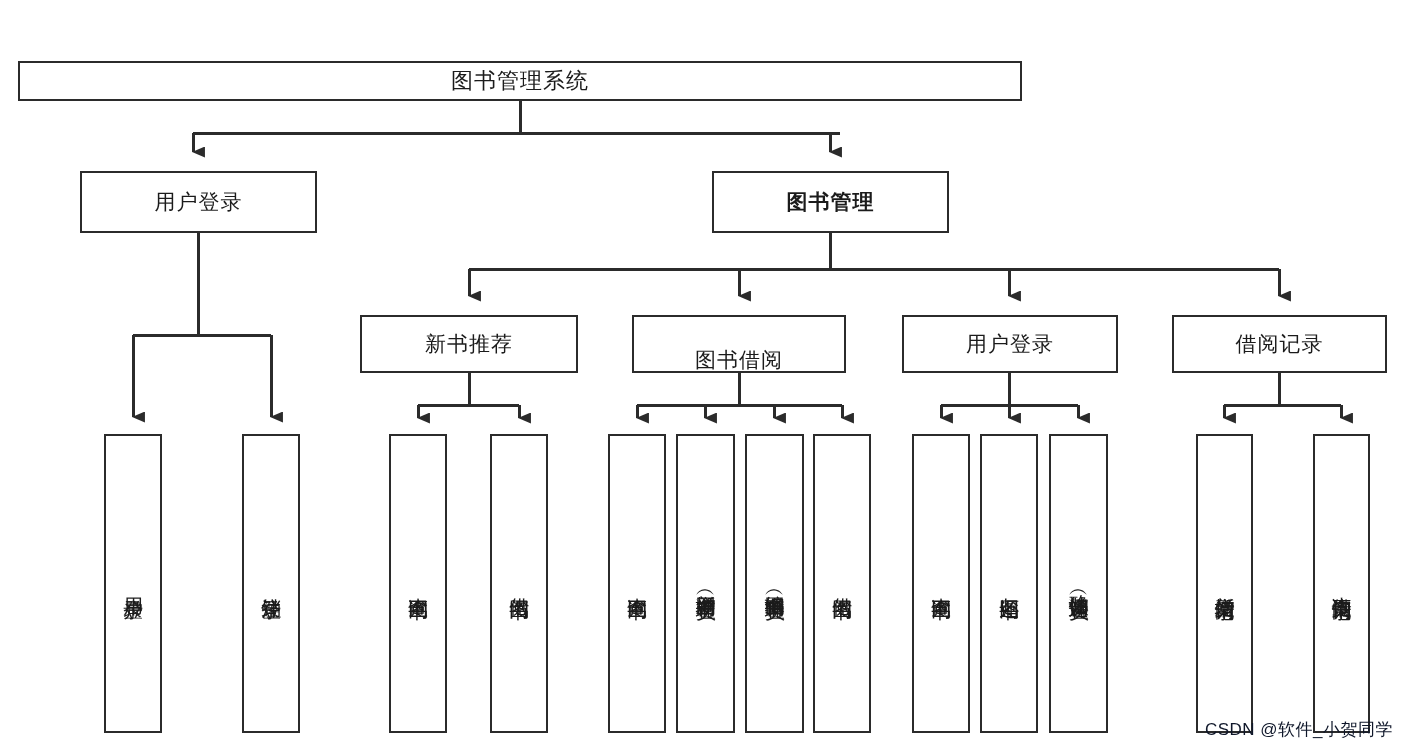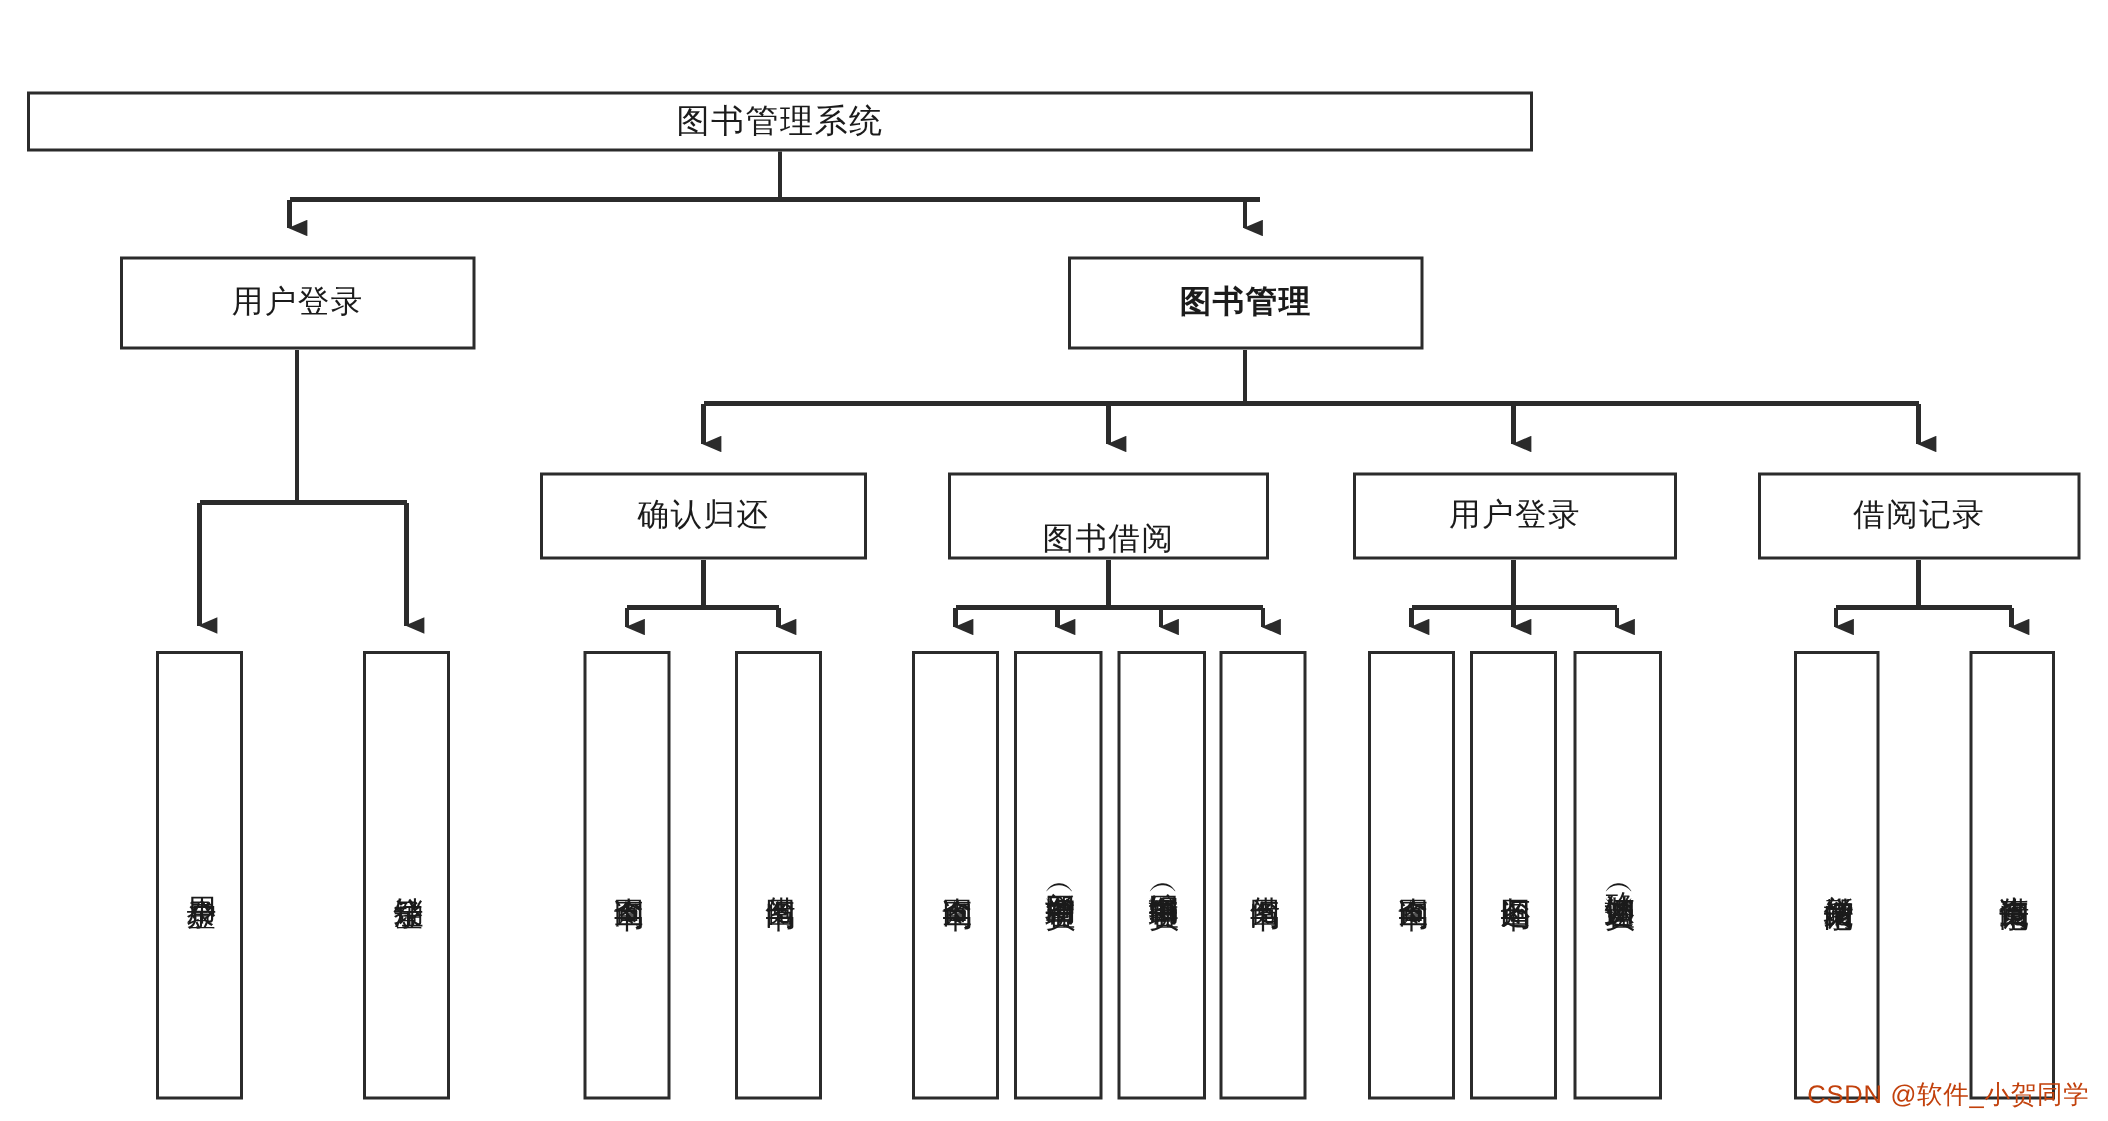--- a/index.html
+++ b/index.html
@@ -55,21 +55,21 @@
     position:absolute;
     left:0;top:0;
     width:1405px;height:747px;
     pointer-events:none;
   }
   .watermark{
     position:absolute;
     right:12px;
     bottom:6px;
     font-size:17px;
-    color:#c2410c;
+    color:#0f172a;
     letter-spacing:0.5px;
     white-space:nowrap;
     font-family:"Liberation Sans","DejaVu Sans",sans-serif;
   }
 </style>
 </head>
 <body>
 
 <div id="stage">
 
@@ -129,21 +129,21 @@
 
   <div class="node horiz" style="left:80px; top:171px; width:237px; height:62px;">
     <span>用户登录</span>
   </div>
 
   <div class="node horiz" style="left:712px; top:171px; width:237px; height:62px;font-weight:bold;">
     <span>图书管理</span>
   </div>
 
   <div class="node horiz" style="left:360px; top:315px; width:218px; height:58px;">
-    <span>确认归还</span>
+    <span>新书推荐</span>
   </div>
 
   <div class="node horiz" style="left:632px; top:315px; width:214px; height:58px;align-items:flex-end;">
     <span>图书借阅</span>
   </div>
 
   <div class="node horiz" style="left:902px; top:315px; width:216px; height:58px;">
     <span>用户登录</span>
   </div>
 

